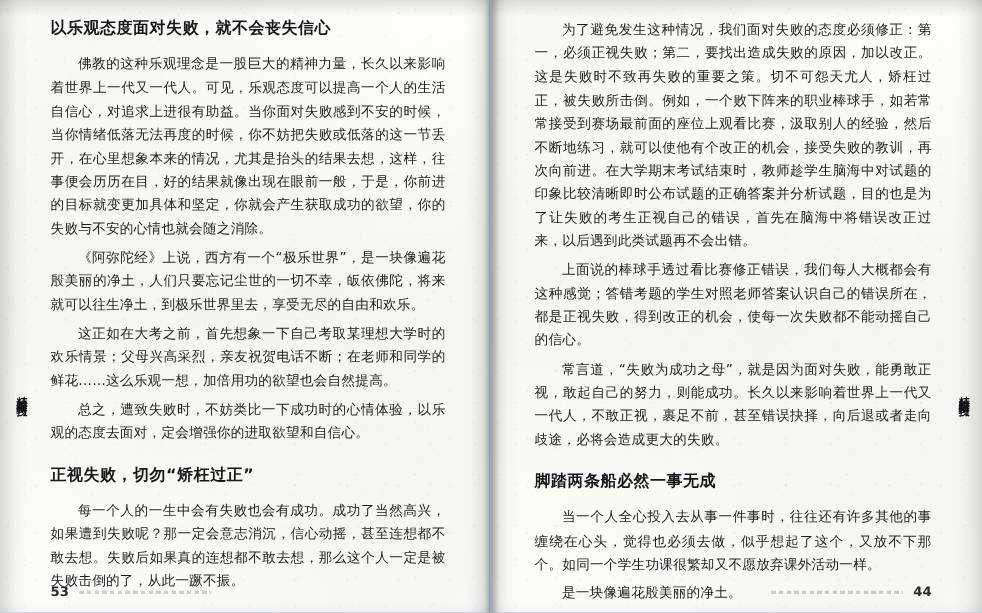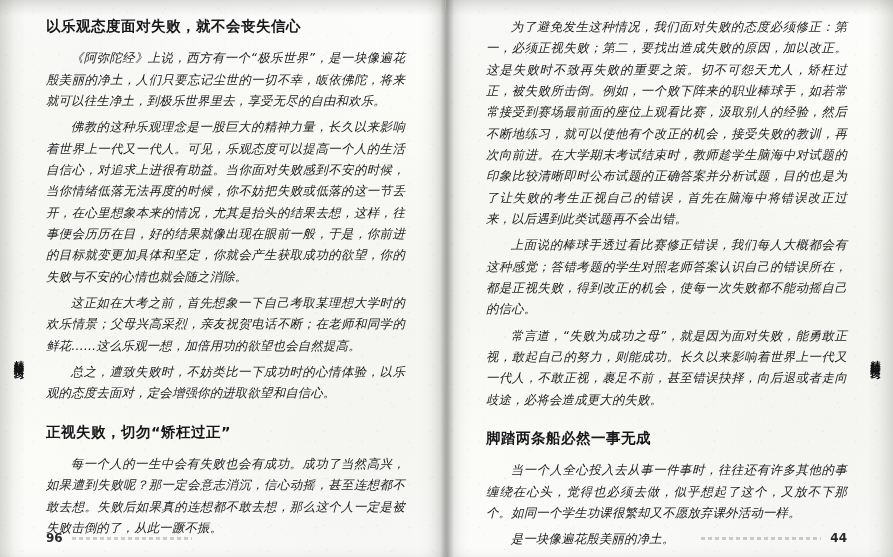--- a/index.html
+++ b/index.html
@@ -98,21 +98,20 @@
   }
   p.para {
     font-family: "DejaVu Sans", sans-serif;
     font-size: 12.4px;
     line-height: 1.72;
     color: #1d1d20;
     margin: 0 0 5px 0;
     text-align: justify;
     text-indent: 2em;
     letter-spacing: 0.2px;
-    font-style: italic;
   }
 
   
   .side-tab {
     position: absolute;
     z-index: 3;
     top: 352px;
     font-family: "DejaVu Sans", sans-serif;
     font-weight: bold;
     font-size: 10px;
@@ -165,31 +164,31 @@
 
 <div class="spread">
 
   <div class="page left">
     <div class="noise"></div>
     <div class="edge-smudge-left"></div>
     <div class="edge-smudge-top"></div>
 
     <div class="content">
       <h2 class="heading">以乐观态度面对失败，就不会丧失信心</h2>
+      <p class="para">佛教的这种乐观理念是一股巨大的精神力量，长久以来影响着世界上一代又一代人。可见，乐观态度可以提高一个人的生活自信心，对追求上进很有助益。当你面对失败感到不安的时候，当你情绪低落无法再度的时候，你不妨把失败或低落的这一节丢开，在心里想象本来的情况，尤其是抬头的结果去想，这样，往事便会历历在目，好的结果就像出现在眼前一般，于是，你前进的目标就变更加具体和坚定，你就会产生获取成功的欲望，你的失败与不安的心情也就会随之消除。</p>
       <p class="para">《阿弥陀经》上说，西方有一个“极乐世界”，是一块像遍花殷美丽的净土，人们只要忘记尘世的一切不幸，皈依佛陀，将来就可以往生净土，到极乐世界里去，享受无尽的自由和欢乐。</p>
-      <p class="para">佛教的这种乐观理念是一股巨大的精神力量，长久以来影响着世界上一代又一代人。可见，乐观态度可以提高一个人的生活自信心，对追求上进很有助益。当你面对失败感到不安的时候，当你情绪低落无法再度的时候，你不妨把失败或低落的这一节丢开，在心里想象本来的情况，尤其是抬头的结果去想，这样，往事便会历历在目，好的结果就像出现在眼前一般，于是，你前进的目标就变更加具体和坚定，你就会产生获取成功的欲望，你的失败与不安的心情也就会随之消除。</p>
       <p class="para">这正如在大考之前，首先想象一下自己考取某理想大学时的欢乐情景；父母兴高采烈，亲友祝贺电话不断；在老师和同学的鲜花……这么乐观一想，加倍用功的欲望也会自然提高。</p>
       <p class="para">总之，遭致失败时，不妨类比一下成功时的心情体验，以乐观的态度去面对，定会增强你的进取欲望和自信心。</p>
       <h2 class="heading second">正视失败，切勿“矫枉过正”</h2>
       <p class="para">每一个人的一生中会有失败也会有成功。成功了当然高兴，如果遭到失败呢？那一定会意志消沉，信心动摇，甚至连想都不敢去想。失败后如果真的连想都不敢去想，那么这个人一定是被失败击倒的了，从此一蹶不振。</p>
     </div>
 
     <div class="side-tab left">精妙暗示技巧</div>
     <div class="folio-rule left"></div>
-    <div class="folio left">96</div>
+    <div class="folio left">53</div>
   </div>
 
   <div class="page right">
     <div class="noise"></div>
     <div class="edge-smudge-right"></div>
     <div class="edge-smudge-top"></div>
 
     <div class="content">
       <p class="para">为了避免发生这种情况，我们面对失败的态度必须修正：第一，必须正视失败；第二，要找出造成失败的原因，加以改正。这是失败时不致再失败的重要之策。切不可怨天尤人，矫枉过正，被失败所击倒。例如，一个败下阵来的职业棒球手，如若常常接受到赛场最前面的座位上观看比赛，汲取别人的经验，然后不断地练习，就可以使他有个改正的机会，接受失败的教训，再次向前进。在大学期末考试结束时，教师趁学生脑海中对试题的印象比较清晰即时公布试题的正确答案并分析试题，目的也是为了让失败的考生正视自己的错误，首先在脑海中将错误改正过来，以后遇到此类试题再不会出错。</p>
       <p class="para">上面说的棒球手透过看比赛修正错误，我们每人大概都会有这种感觉；答错考题的学生对照老师答案认识自己的错误所在，都是正视失败，得到改正的机会，使每一次失败都不能动摇自己的信心。</p>

